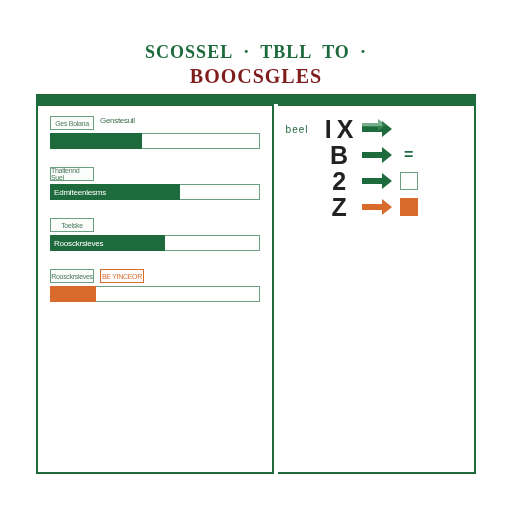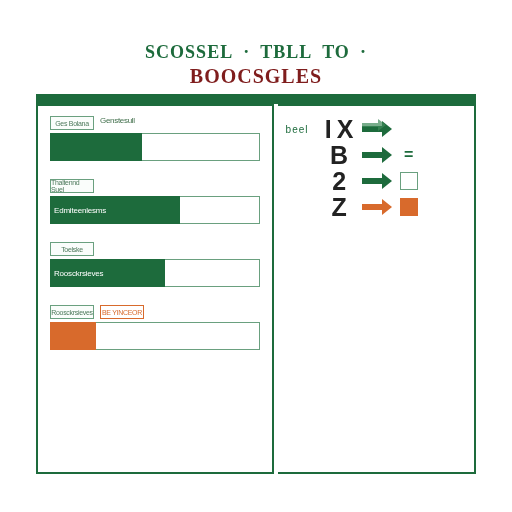--- a/index.html
+++ b/index.html
@@ -87,21 +87,21 @@
       background: #fff;
       color: #d86a2c;
     }
     .sublabel {
       font-size: 8px;
       color: #3f6e4a;
       letter-spacing: -0.3px;
     }
     .bar-wrap {
       width: 100%;
-      height: 28px;
+      height: 16px;
       display: flex;
       align-items: stretch;
       justify-content: space-between;
     }
     .bar {
       height: 100%;
       background: #1d6b3c;
       color: #fff;
       font-size: 8px;
       display: flex;

